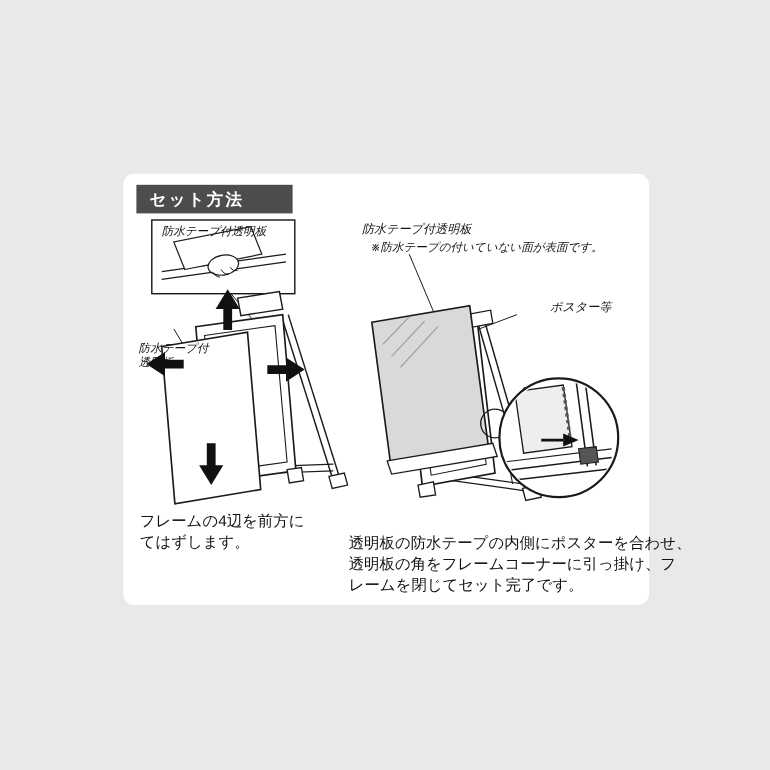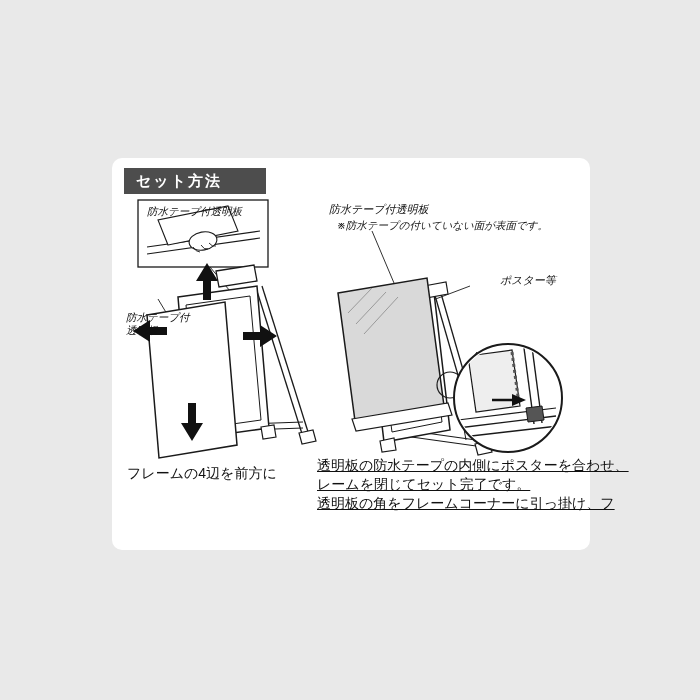--- a/index.html
+++ b/index.html
@@ -16,21 +16,21 @@
   .lbl { position:absolute; color:#111; z-index:3; white-space:nowrap; line-height:13px;font-style:italic; }
   .lbl-s { font-size:10.5px; }
   .lbl-m { font-size:11px; }
   .caption { position:absolute; color:#111; font-size:14px; line-height:19px; z-index:3; white-space:nowrap; }
   .l-inset-label   { left:147px; top:205px; }
   .l-board-label   { left:126px; top:271px;margin-top:40px; }
   .r-board-label   { left:329px; top:203px; }
   .r-board-note    { left:337px; top:219px; font-size:10.5px; }
   .r-poster-label  { left:464px; top:274px;margin-left:36px; }
   .l-caption       { left:127px; top:464px; }
-  .r-caption       { left:317px; top:456px;text-decoration:underline; }
+  .r-caption       { left:317px; top:484px; }
 </style>
 </head>
 <body>
 
 <div class="page">
   <div class="panel"></div>
 
   <svg class="diagram-svg" width="700" height="700" viewBox="0 0 700 700">
     <defs>
       <clipPath id="magclip">
@@ -119,19 +119,20 @@
     <div>防水テープ付</div>
     <div>透明板</div>
   </div>
 
   <div class="lbl lbl-m r-board-label">防水テープ付透明板</div>
   <div class="lbl r-board-note">※防水テープの付いていない面が表面です。</div>
   <div class="lbl lbl-m r-poster-label">ポスター等</div>
 
   <div class="caption l-caption">
     <div>フレームの4辺を前方に</div>
+    <div>てはずします。</div>
   </div>
   <div class="caption r-caption">
     <div>透明板の防水テープの内側にポスターを合わせ、</div>
+    <div>透明板の角をフレームコーナーに引っ掛け、フ</div>
     <div>レームを閉じてセット完了です。</div>
-    <div>透明板の角をフレームコーナーに引っ掛け、フ</div>
   </div>
 </div>
 
 </body></html>

